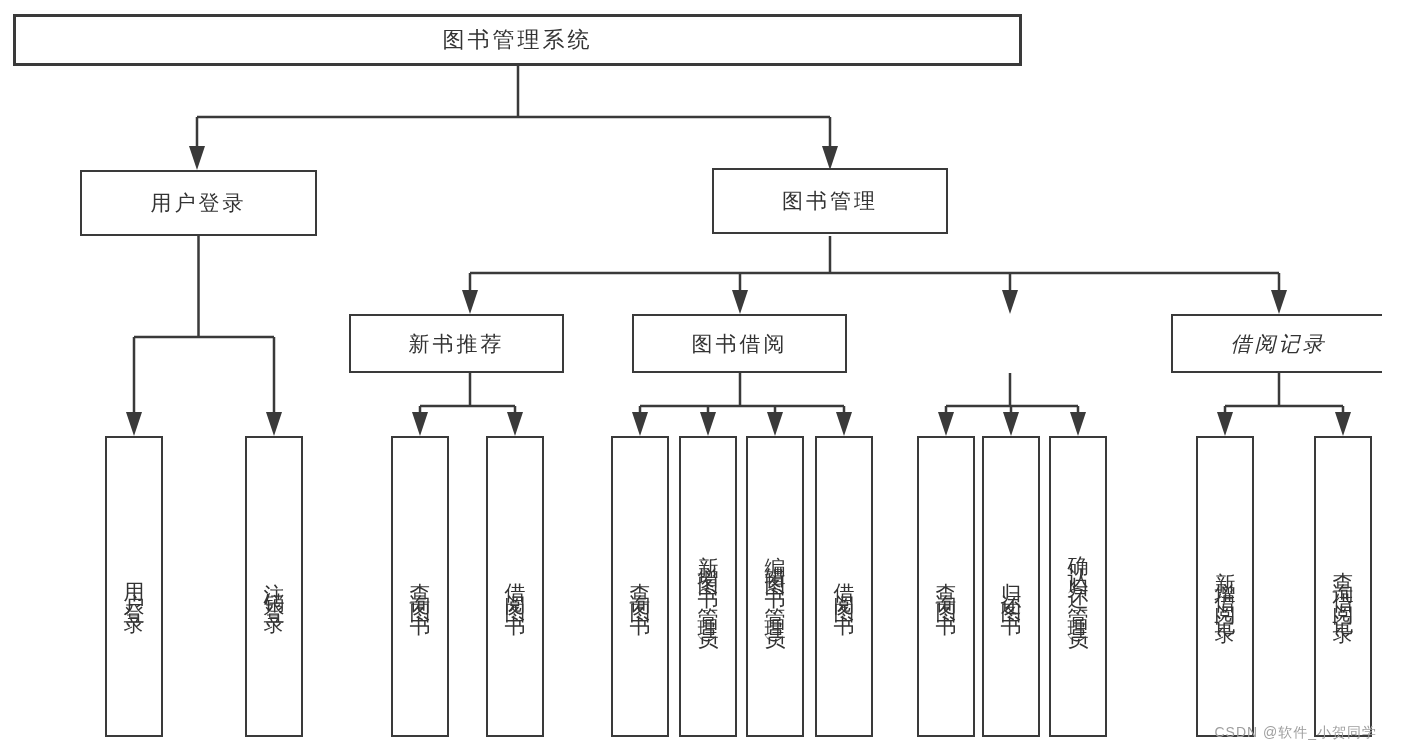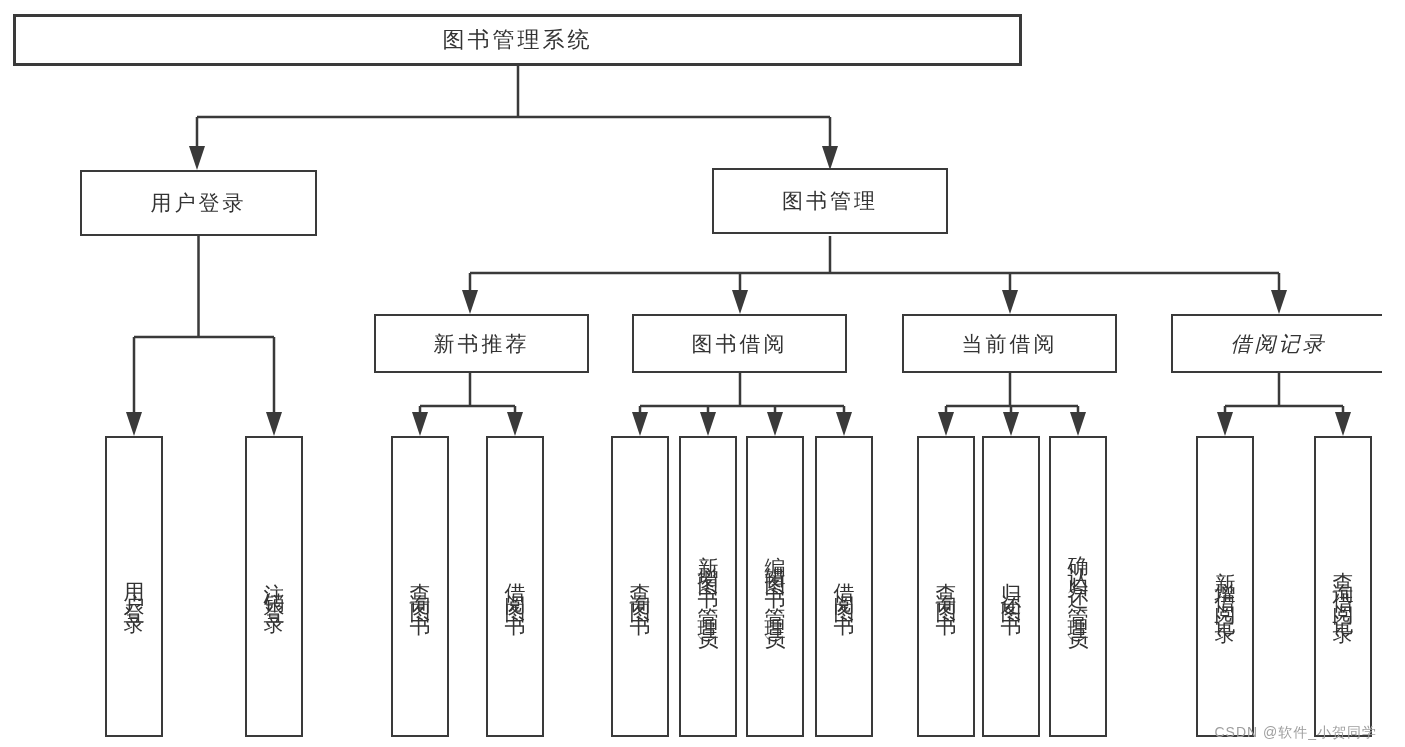--- a/index.html
+++ b/index.html
@@ -92,23 +92,22 @@
     <path class="line" d="M1279 373 V406 M1225 406 H1343 M1225 406 V416 M1343 406 V416"></path>
     <path class="arrow" d="M1217 412 H1233 L1225 436 Z"></path>
     <path class="arrow" d="M1335 412 H1351 L1343 436 Z"></path>
   </svg>
 
   <div class="node root" style="left:13px;top:14px;width:1009px;height:52px;">图书管理系统</div>
 
   <div class="node" style="left:80px;top:170px;width:237px;height:66px;">用户登录</div>
   <div class="node" style="left:712px;top:168px;width:236px;height:66px;">图书管理</div>
 
-  <div class="node" style="left:374px;top:314px;width:215px;height:59px;">新书推荐</div>
+  <div class="node" style="left:349px;top:314px;width:215px;height:59px;">新书推荐</div>
   <div class="node" style="left:632px;top:314px;width:215px;height:59px;font-family:Liberation Serif, serif;">图书借阅</div>
-  <div class="node" style="left:902px;top:314px;width:215px;height:59px;">当前借阅</div>
   <div class="node" style="left:1171px;top:314px;width:215px;height:59px;font-style:italic;">借阅记录</div>
 
   <div class="leaf" style="left:105px;top:436px;width:58px;height:301px;">用户登录</div>
   <div class="leaf" style="left:245px;top:436px;width:58px;height:301px;">注销登录</div>
   <div class="leaf" style="left:391px;top:436px;width:58px;height:301px;">查询图书</div>
   <div class="leaf" style="left:486px;top:436px;width:58px;height:301px;">借阅图书</div>
   <div class="leaf" style="left:611px;top:436px;width:58px;height:301px;">查询图书</div>
   <div class="leaf" style="left:679px;top:436px;width:58px;height:301px;">新增图书（管理员）</div>
   <div class="leaf" style="left:746px;top:436px;width:58px;height:301px;">编辑图书（管理员）</div>
   <div class="leaf" style="left:815px;top:436px;width:58px;height:301px;">借阅图书</div>

